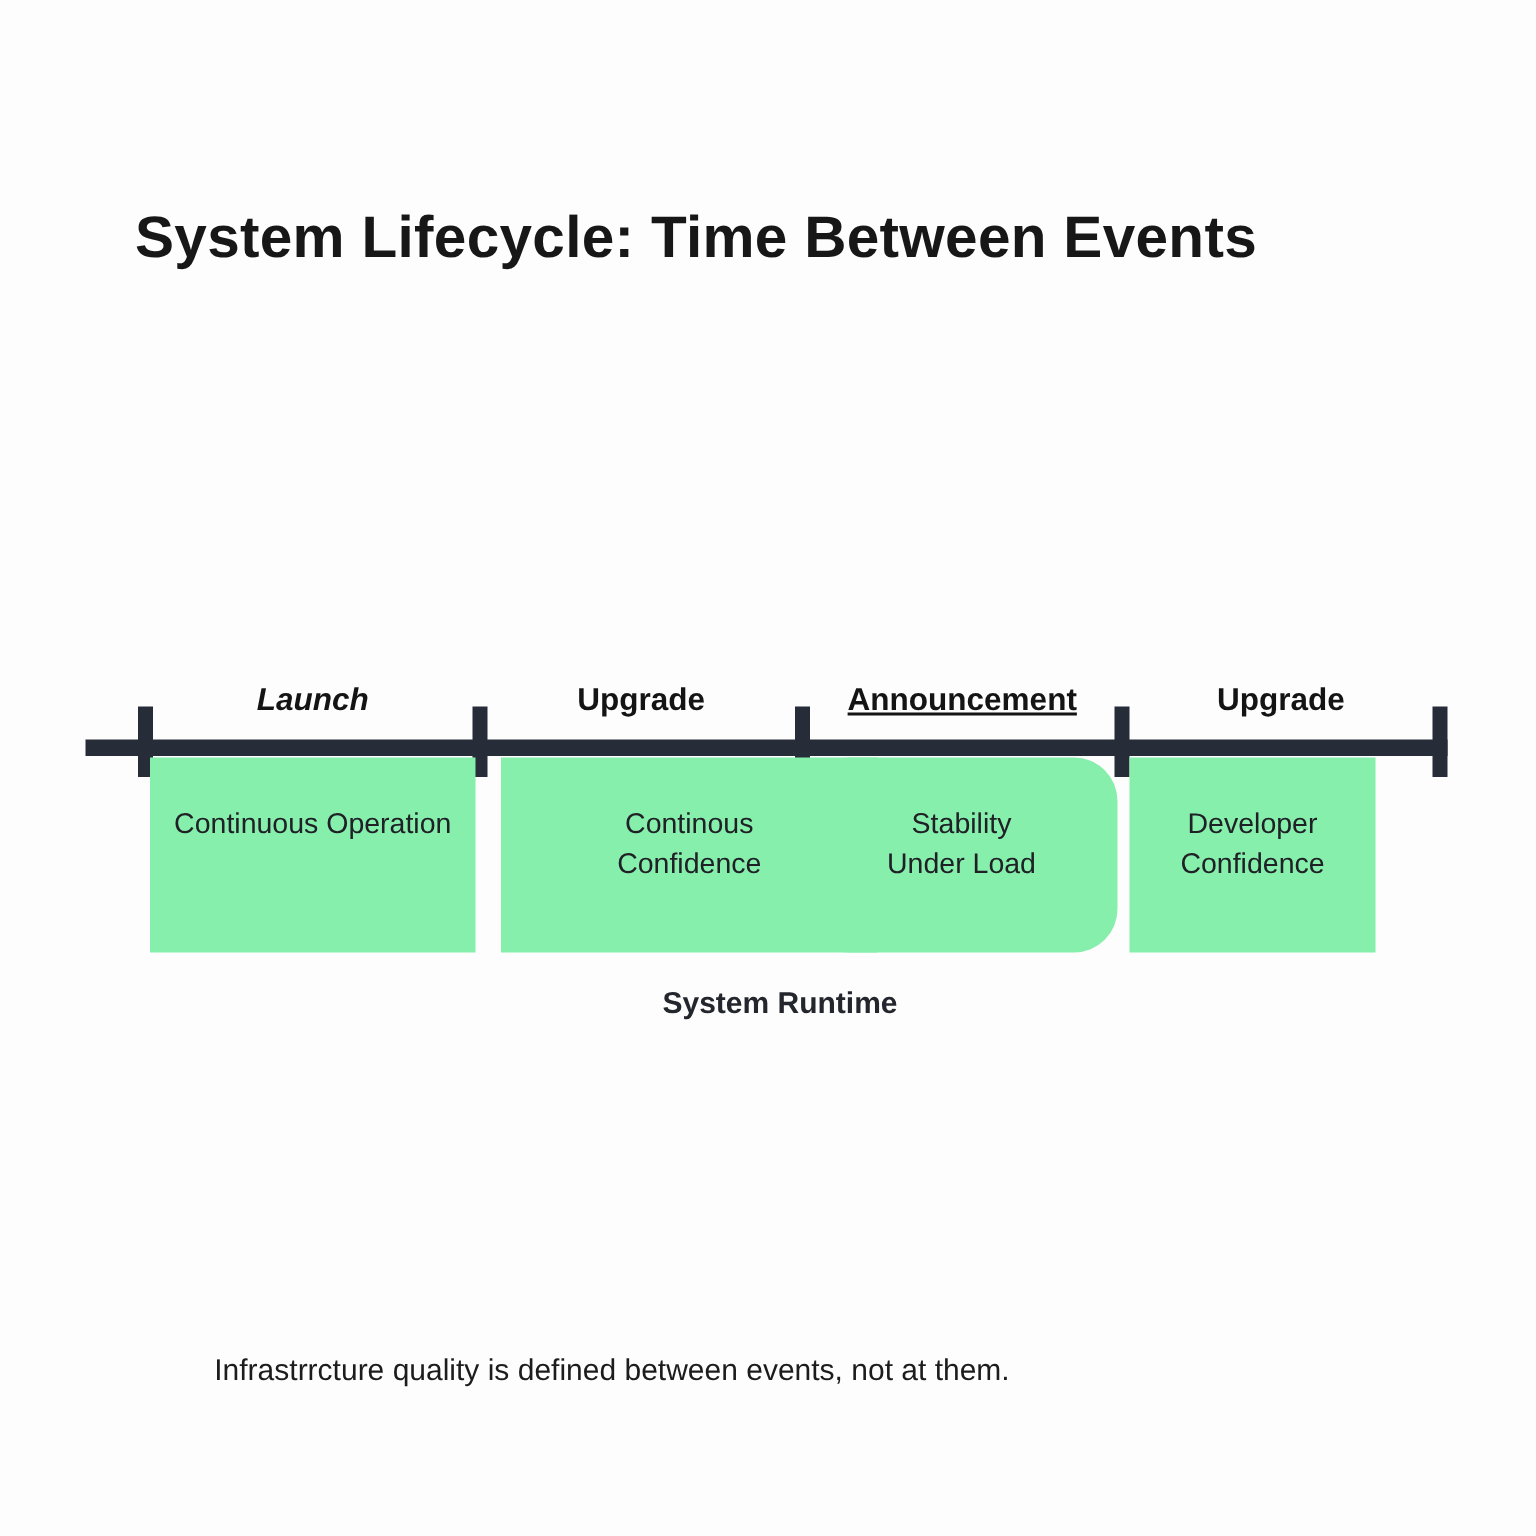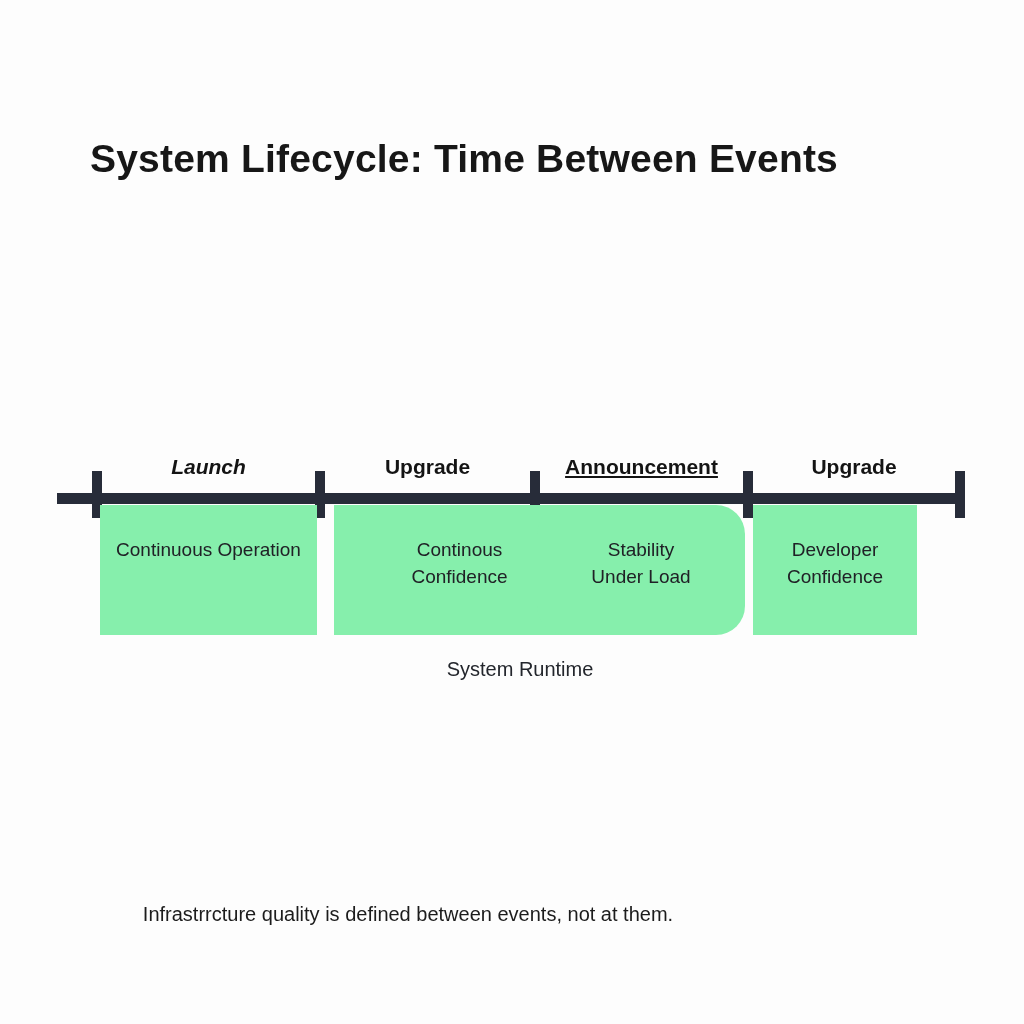--- a/index.html
+++ b/index.html
@@ -78,20 +78,21 @@
   .box-line { display: block; }
   .axis-label {
     position: absolute;
     left: 360px;
     top: 658px;
     width: 320px;
     text-align: center;
     font-size: 20px;
     color: #23262c;
     white-space: nowrap;
+    font-weight: bold;
   }
   .caption {
     position: absolute;
     left: 0;
     top: 903px;
     width: 816px;
     text-align: center;
     font-size: 20px;
     color: #1c1c1c;
     white-space: nowrap;

